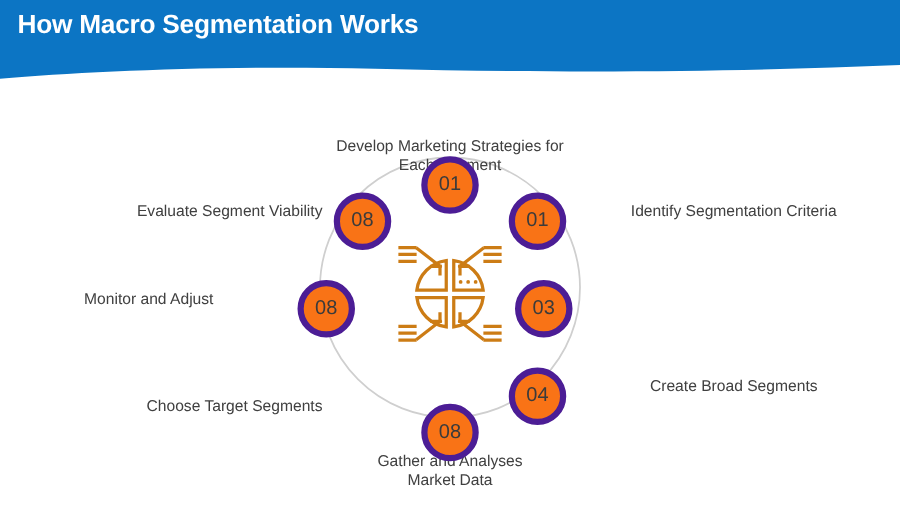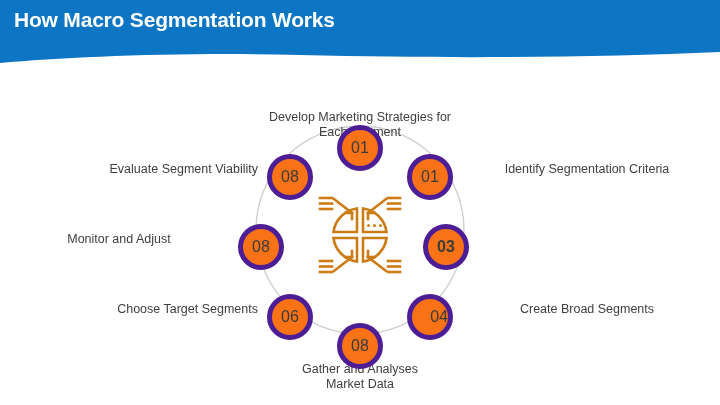--- a/index.html
+++ b/index.html
@@ -152,49 +152,46 @@
       <circle cx="62.5" cy="32.5" r="1.5"></circle>
     </g>
   </svg>
 
   <div class="node" style="left:337px; top:63px;">
     <span>01</span>
   </div>
   <div class="node" style="left:407px; top:92px;">
     <span>01</span>
   </div>
-  <div class="node" style="left:423px; top:162px;font-weight:bold;">
+  <div class="node" style="left:412px; top:162px;">
     <span>03</span>
   </div>
-  <div class="node" style="left:407px; top:232px;justify-content:flex-end;">
+  <div class="node" style="left:407px; top:232px;">
     <span>04</span>
   </div>
   <div class="node" style="left:337px; top:261px;">
     <span>08</span>
-  </div>
-  <div class="node" style="left:267px; top:232px;">
-    <span>06</span>
   </div>
   <div class="node" style="left:238px; top:162px;">
     <span>08</span>
   </div>
   <div class="node" style="left:267px; top:92px;">
     <span>08</span>
   </div>
 
   <div class="label c" style="left:240px; top:16px; width:240px;margin-top:32px;">Develop Marketing Strategies for
 Each Segment</div>
 
   <div class="label r" style="left:462px; top:100px; width:250px;">Identify Segmentation Criteria</div>
 
 
   <div class="label r" style="left:462px; top:240px; width:250px;">Create Broad Segments</div>
 
   <div class="label c" style="left:240px; top:300px; width:240px;">Gather and Analyses
 Market Data</div>
 
-  <div class="label l" style="left:8px; top:240px; width:250px;">Choose Target Segments</div>
+  <div class="label l" style="left:8px; top:256px; width:250px;">Choose Target Segments</div>
 
   <div class="label l" style="left:8px; top:170px; width:222px;text-align:center;">Monitor and Adjust</div>
 
   <div class="label l" style="left:8px; top:100px; width:250px;">Evaluate Segment Viability</div>
 
 </div>
 
 </body></html>

